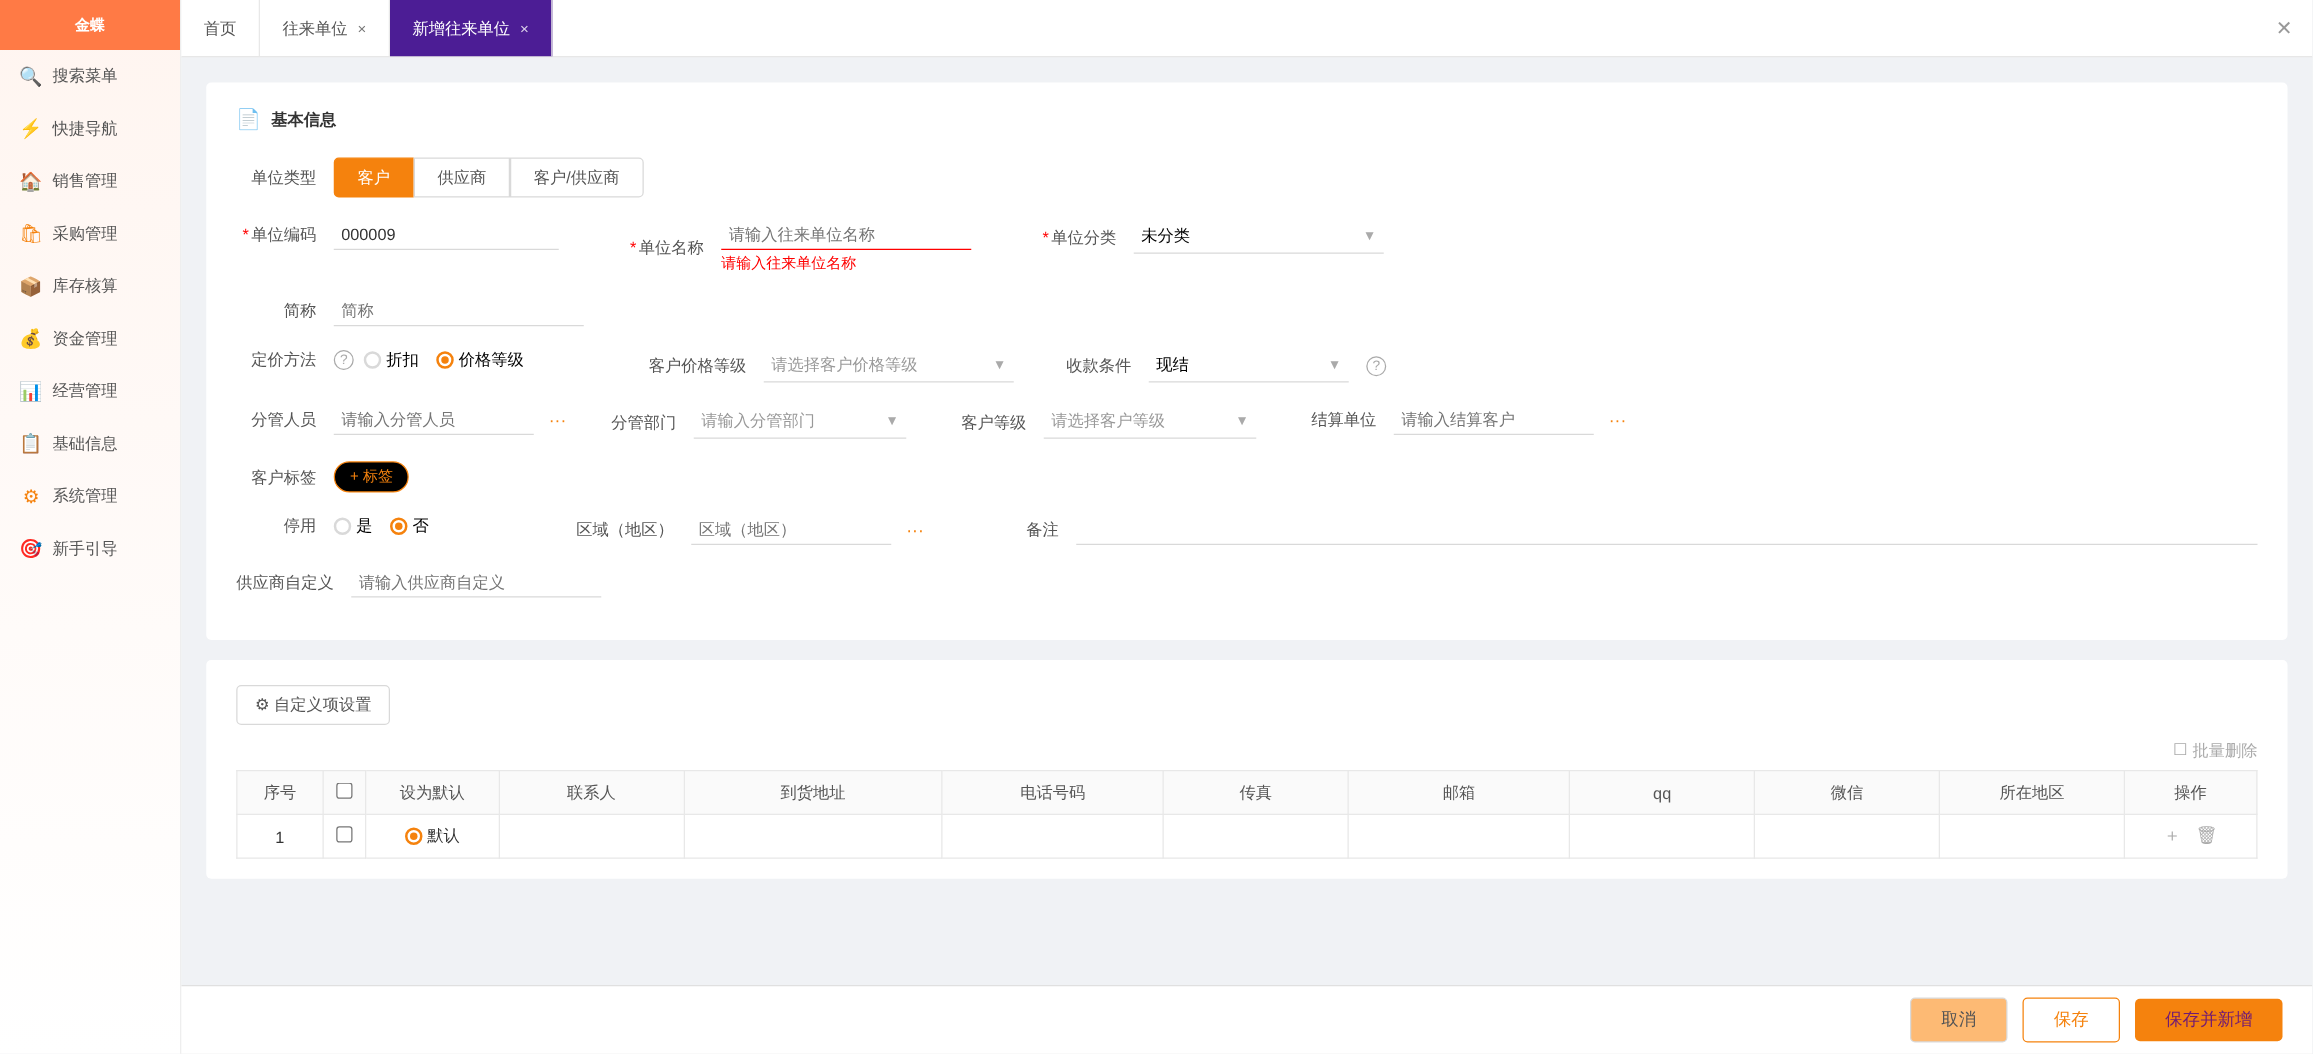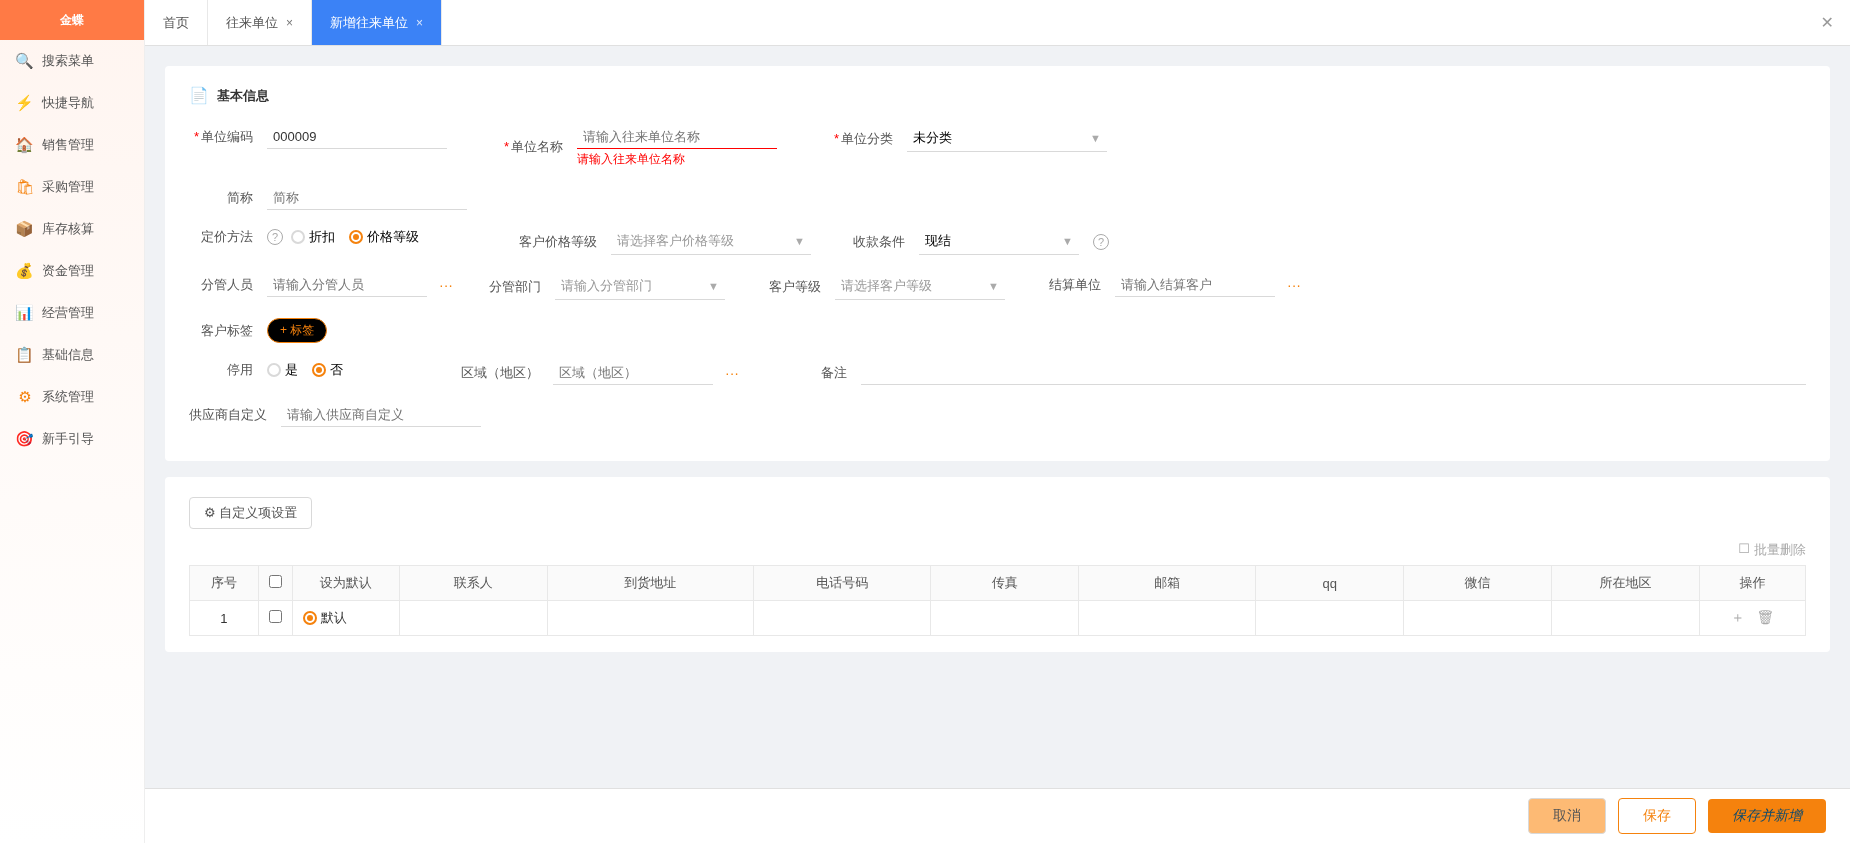--- a/index.html
+++ b/index.html
@@ -58,21 +58,21 @@
       align-items: center;
       padding: 0 18px;
       gap: 6px;
       cursor: pointer;
       color: #555;
       font-size: 14px;
       border-right: 1px solid #e8e8e8;
       position: relative;
     }
     .tab.active {
-      background: #3b82f6;
+      background: #4c1d95;
       color: white;
     }
     .tab .close-btn {
       font-size: 12px;
       cursor: pointer;
       opacity: 0.8;
       margin-left: 2px;
     }
     .tab-spacer { flex: 1; }
     .tab-close-all {
@@ -304,22 +304,21 @@
       border: 1px solid #d9d9d9;
       color: #555;
     }
     .btn-save {
       background: white;
       border: 1px solid #f5820d;
       color: #f5820d;
     }
     .btn-save-new {
       background: #f5820d;
-      color: #0c4a6e;
-      font-style: italic;
+      color: #701a75;
     }
 
     
     .batch-delete {
       display: flex;
       justify-content: flex-end;
       margin-bottom: 6px;
       color: #aaa;
       font-size: 12px;
       cursor: pointer;
@@ -409,20 +408,30 @@
   </div>
 
   <div class="content">
 
     <div class="form-card">
       <div class="section-title">
         <span class="section-icon">📄</span>
         <span>基本信息</span>
       </div>
 
+      <div class="form-row">
+        <div class="form-field">
+          <span class="form-label">单位类型</span>
+          <div class="unit-type-group">
+            <button class="unit-type-btn active">客户</button>
+            <button class="unit-type-btn">供应商</button>
+            <button class="unit-type-btn">客户/供应商</button>
+          </div>
+        </div>
+      </div>
 
       <div class="form-row">
 
         <div class="form-field" style="flex: 0 0 auto; min-width: 280px;">
           <span class="form-label"><span class="required-star">*</span><span>单位编码</span></span>
           <input class="form-input" type="text" value="000009" style="">
         </div>
 
         <div class="form-field" style="flex: 0 0 auto; min-width: 300px; margin-left: 30px;">
           <span class="form-label"><span class="required-star">*</span><span>单位名称</span></span>
@@ -583,21 +592,21 @@
             <th>微信</th>
             <th>所在地区</th>
             <th>操作</th>
           </tr>
         </thead>
         <tbody>
           <tr>
             <td>1</td>
             <td><input type="checkbox" style=""></td>
             <td>
-              <div class="radio-item" style="justify-content: flex-start;">
+              <div class="radio-item" style="justify-content: center;">
                 <div class="radio-circle checked"></div>
                 <span>默认</span>
               </div>
             </td>
             <td><input type="text" style="border: none; outline: none; width: 80px;"></td>
             <td><input type="text" style="border: none; outline: none; width: 120px;"></td>
             <td><input type="text" style="border: none; outline: none; width: 100px;"></td>
             <td><input type="text" style="border: none; outline: none; width: 80px;"></td>
             <td><input type="text" style="border: none; outline: none; width: 100px;"></td>
             <td><input type="text" style="border: none; outline: none; width: 80px;"></td>

